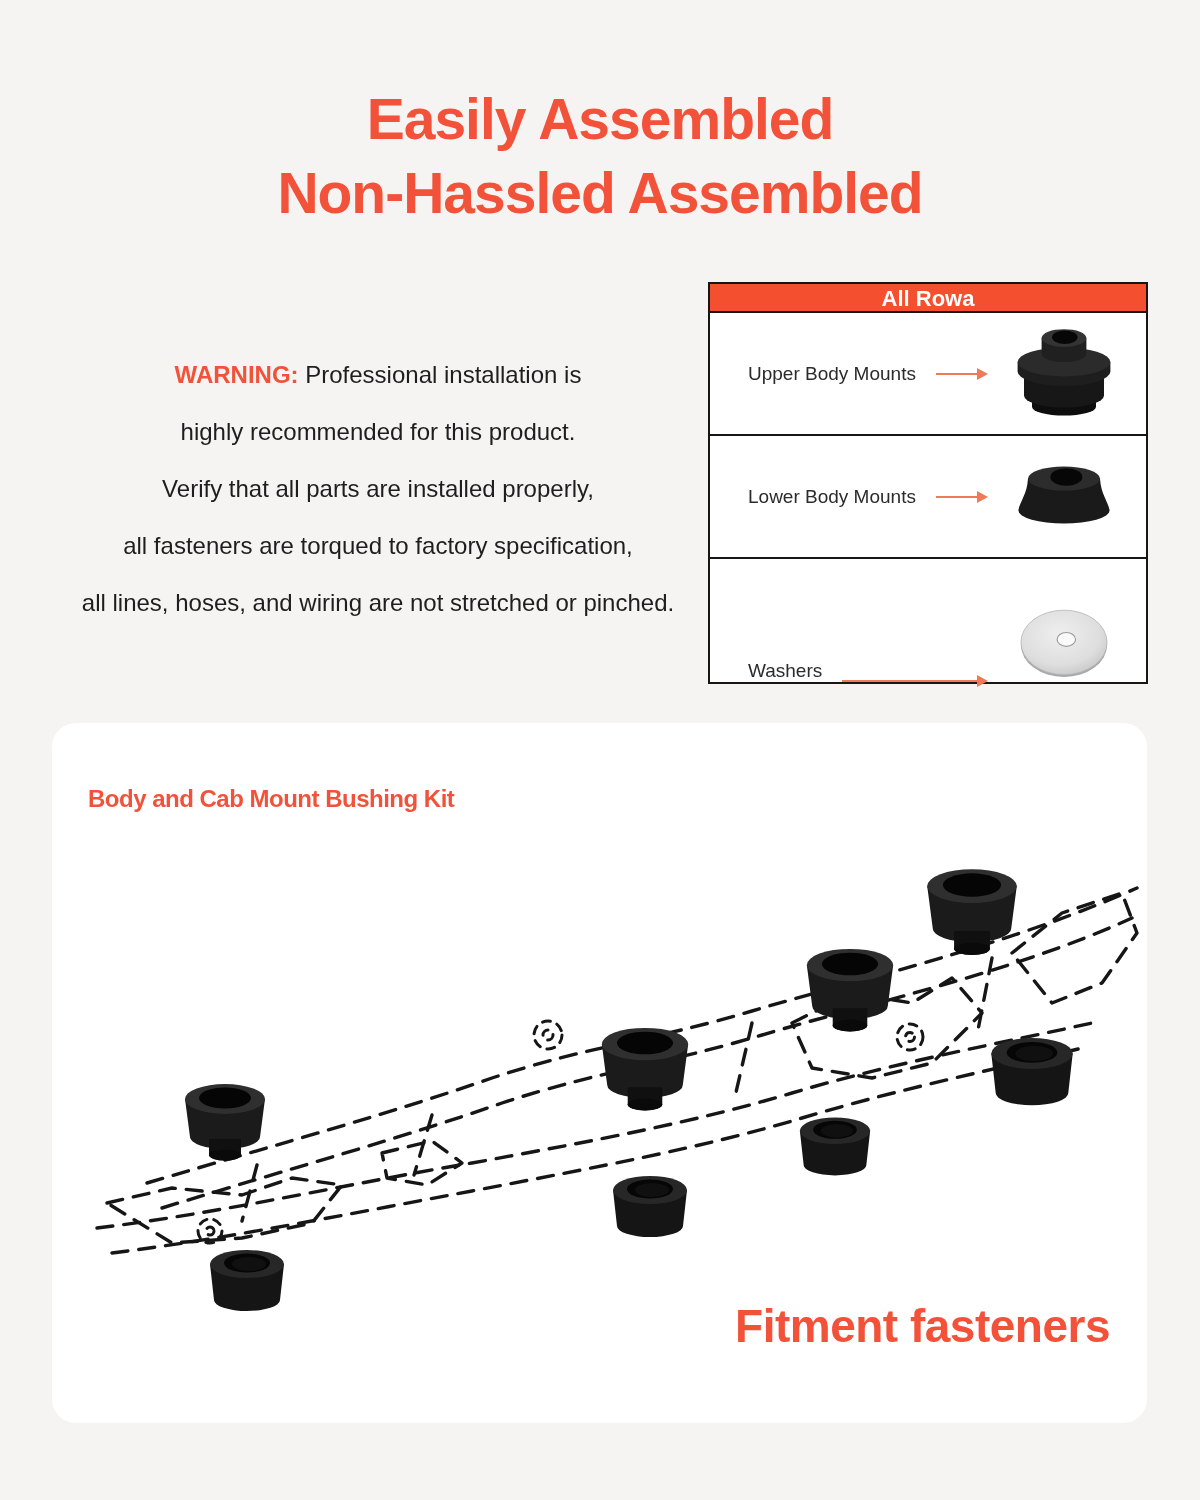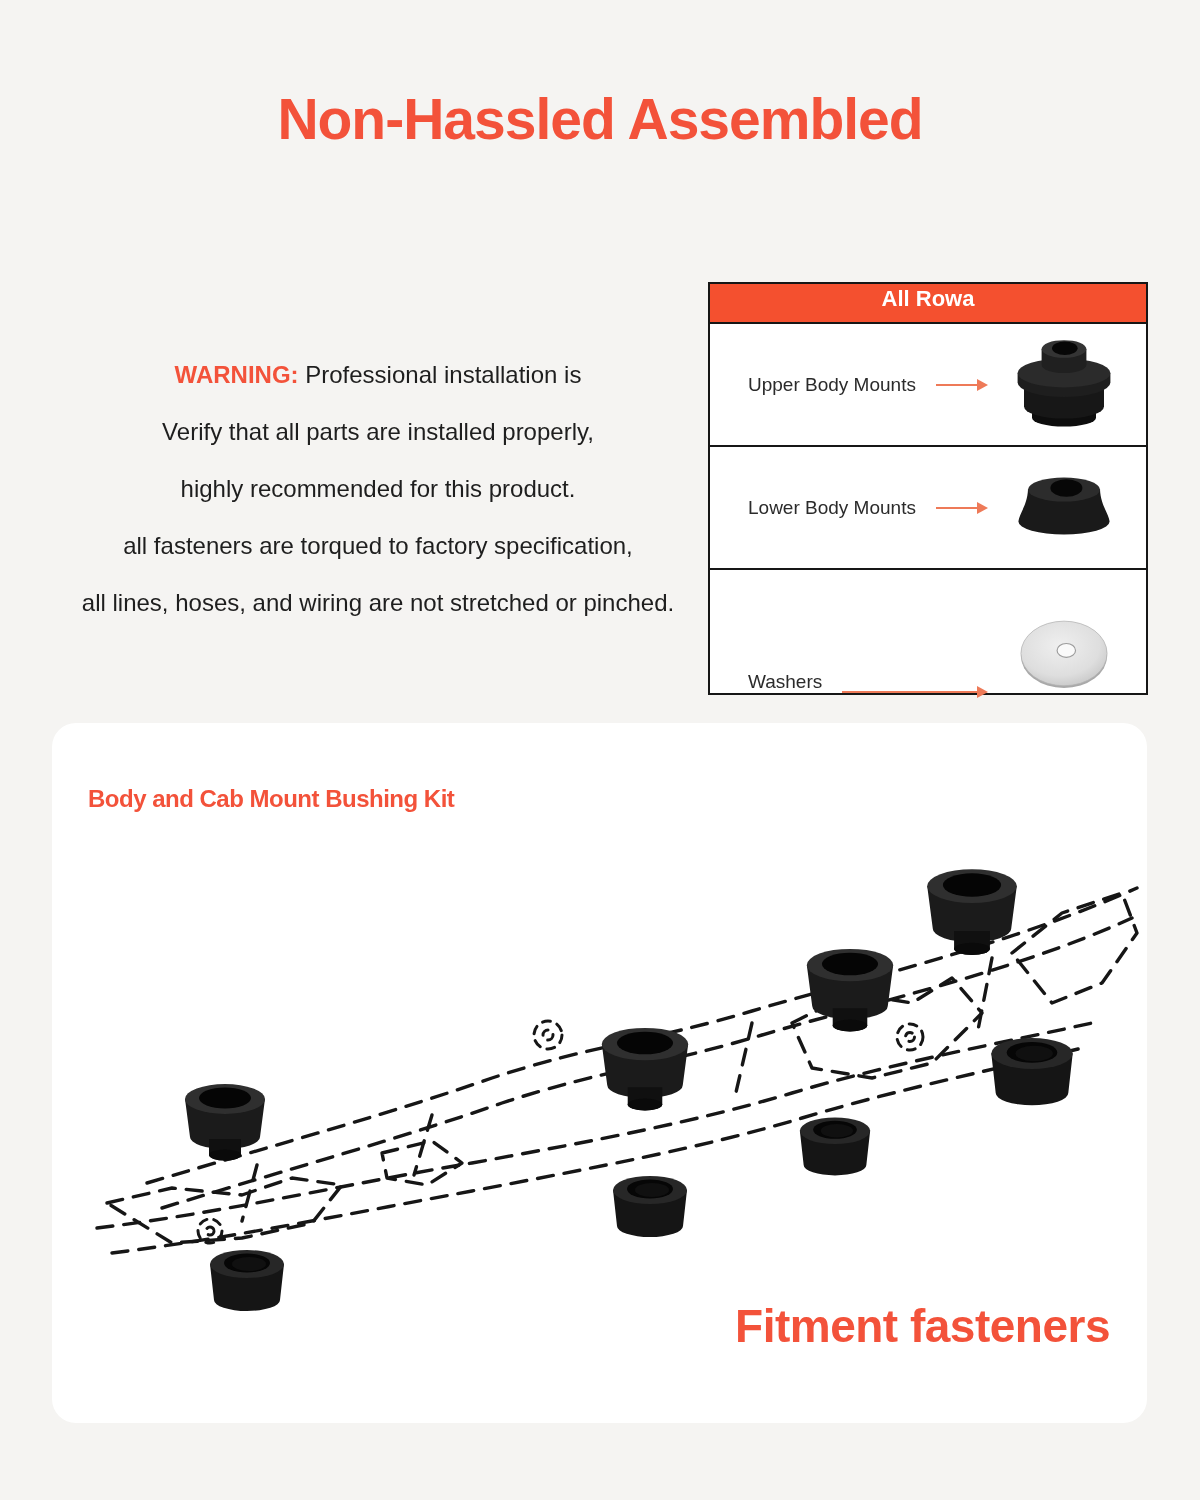--- a/index.html
+++ b/index.html
@@ -25,21 +25,21 @@
   
   .warning{position:absolute;left:68px;top:362px;width:620px;color:var(--ink);text-align:center;}
   .warning p{font-size:24px;line-height:26px;margin:0 0 31px;}
   .warning .w-label{color:var(--accent);font-weight:bold;}
   
   .parts-table{
     position:absolute;left:708px;top:282px;width:440px;
     border:2px solid var(--border);background:#fff;
   }
   .pt-header{
-    height:40px;background:var(--header-orange);color:#fff;
+    height:29px;background:var(--header-orange);color:#fff;
     text-align:center;font-size:22px;font-weight:600;line-height:29px;
     border-bottom:2px solid var(--border);
   }
   .pt-row{
     height:123px;display:flex;align-items:center;
     padding:0 24px 0 38px;background:#fff;
     border-bottom:2px solid var(--border);
   }
   .pt-row:last-child{border-bottom:none;align-items:flex-end;}
   .pt-label{font-size:19px;color:#2b2b2b;white-space:nowrap;}
@@ -64,27 +64,28 @@
     position:absolute;right:37px;top:576px;
     font-size:46px;font-weight:bold;color:var(--accent);letter-spacing:-0.5px;
   }
 </style>
 </head>
 <body>
 
 <div class="page">
 
   <h1 class="title">
+    <span>Easily Assembled</span>
     <span>Non-Hassled Assembled</span>
   </h1>
 
   <div class="warning">
     <p><span class="w-label">WARNING:</span> <span>Professional installation is</span></p>
+    <p>highly recommended for this product.</p>
     <p>Verify that all parts are installed properly,</p>
-    <p>highly recommended for this product.</p>
     <p>all fasteners are torqued to factory specification,</p>
     <p>all lines, hoses, and wiring are not stretched or pinched.</p>
   </div>
 
   <div class="parts-table">
     <div class="pt-header">All Rowa</div>
 
     <div class="pt-row">
       <span class="pt-label">Upper Body Mounts</span>
       <span class="pt-arrow"></span>

